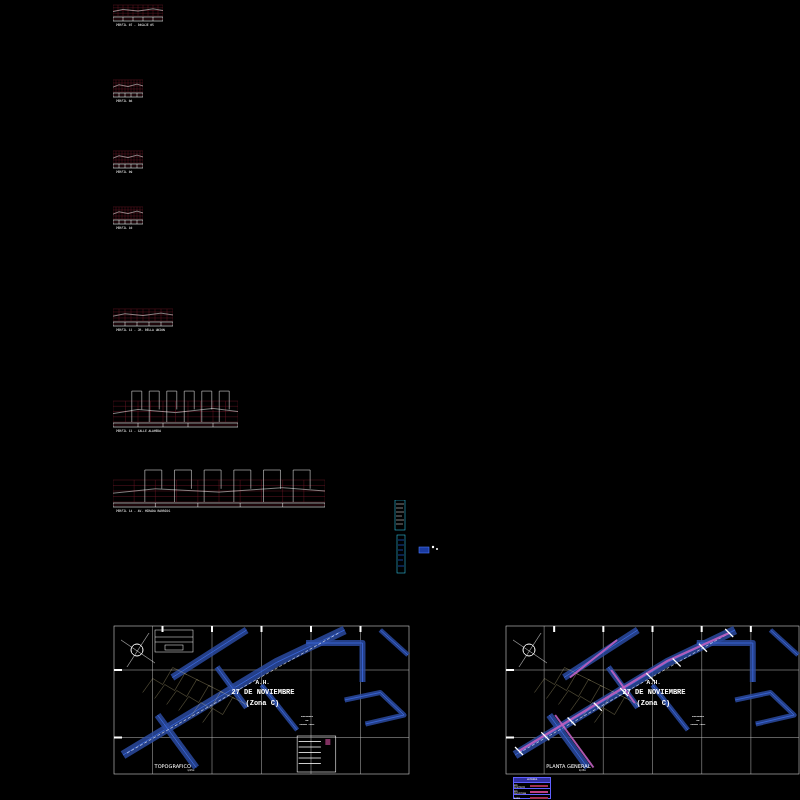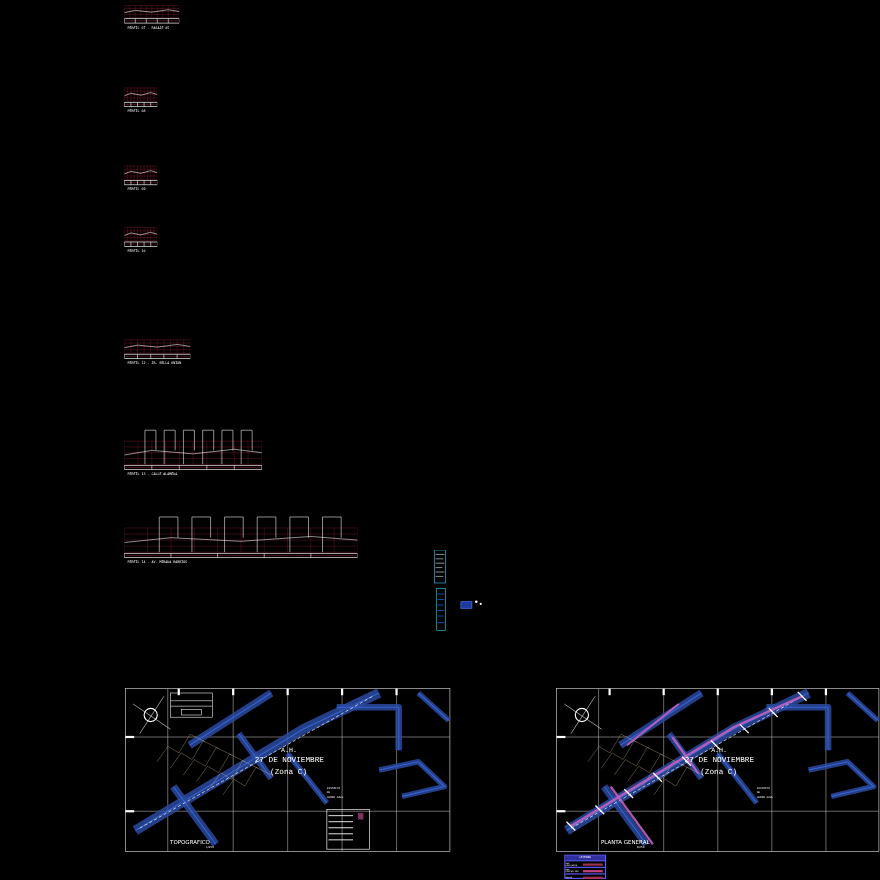--- a/index.html
+++ b/index.html
@@ -1,21 +1,21 @@
 <!DOCTYPE html>
 <html><head>
 <meta charset="utf-8">
 <style>
   html,body{margin:0;padding:0;background:#000;}
   body{width:800px;height:800px;position:relative;overflow:hidden;font-family:"DejaVu Sans Mono",monospace;color:#fff;}
   .abs{position:absolute;}
   .lbl{position:absolute;font-size:3px;color:#fff;white-space:nowrap;letter-spacing:0;}
   .sheet-title{position:absolute;font-family:"DejaVu Sans",sans-serif;color:#fff;white-space:nowrap;}
   .profile svg, .plan svg{display:block;}
-  .plan-text{position:absolute;font-family:"Liberation Mono",monospace;color:#fff;white-space:nowrap;text-align:left;}
+  .plan-text{position:absolute;font-family:"Liberation Mono",monospace;color:#fff;white-space:nowrap;text-align:center;font-weight:bold;}
 </style>
 </head>
 <body>
 
 <div id="profiles">
     <div class="abs profile" style="left: 113px; top: 2px; width: 50px; height: 28px;">
       <svg width="50" height="20">
         <line x1="0" y1="3" x2="0" y2="14" stroke="#7a1a2a" stroke-width="0.4"></line>
         <line x1="5" y1="3" x2="5" y2="14" stroke="#7a1a2a" stroke-width="0.4"></line>
         <line x1="10" y1="3" x2="10" y2="14" stroke="#7a1a2a" stroke-width="0.4"></line>

